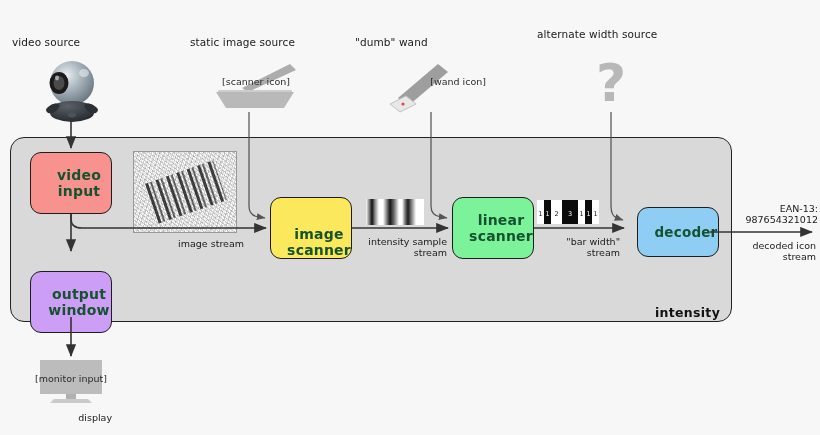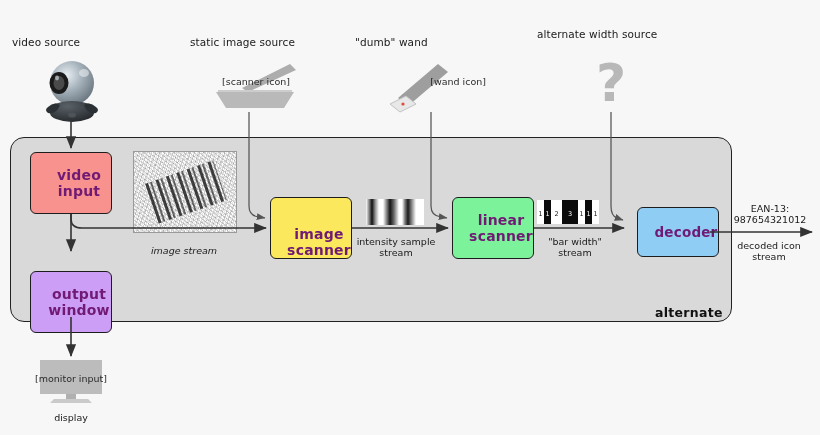--- a/index.html
+++ b/index.html
@@ -11,45 +11,45 @@
   }
   #stage{position:absolute;left:0;top:0;width:820px;height:435px;}
   .abs{position:absolute;}
 
   
   .src-label{
     font-size:10.5px;color:#1a1a1a;text-align:left;
     white-space:nowrap;letter-spacing:.1px;
   }
   .stream-label{
-    font-size:9.5px;color:#1a1a1a;text-align:center;line-height:11px;
+    font-size:9.5px;color:#1a1a1a;text-align:right;line-height:11px;
   }
   .icon-text{
     font-size:9.5px;color:#2b2b2b;text-align:center;white-space:nowrap;
   }
   .proc-label{
     font-size:12.5px;font-weight:bold;color:#111;letter-spacing:.3px;
   }
 
   
   #processor{
     left:10px;top:137px;width:722px;height:185px;
     background:#d9d9d9;border:1.6px solid #222;border-radius:14px;
     box-sizing:border-box;
   }
 
   
   .node{
     box-sizing:border-box;
     border:1.6px solid #1d1d1d;
-    border-radius:6px;
+    border-radius:11px;
     display:flex;align-items:center;justify-content:center;
     text-align:center;
     font-size:14px;font-weight:bold;line-height:16px;
-    color:#701a75;letter-spacing:.2px;padding-left:16px;
+    color:#14532d;letter-spacing:.2px;padding-left:16px;
   }
   #n-video  {left:30px; top:152px; width:82px;height:62px; background:#f7928e;}
   #n-output {left:30px; top:255px; width:82px;height:62px; background:#cd9ef5;margin-top:16px;}
   #n-imgscan{left:270px;top:197px; width:82px;height:62px; background:#fbe85c;}
   #n-linscan{left:452px;top:197px; width:82px;height:62px; background:#7cf29a;}
   #n-decoder{left:628px;top:207px; width:82px;height:50px; background:#8fcdf5;
              font-size:13.5px;margin-left:9px;}
 
   
   #thumb{
@@ -121,21 +121,21 @@
 
   svg.ov{position:absolute;left:0;top:0;width:820px;height:435px;
          pointer-events:none;overflow:visible;}
 </style>
 </head>
 <body>
 
 <div id="stage">
 
   <div class="abs" id="processor"></div>
-  <div class="abs proc-label" style="left:655px;top:305px;">alternate</div>
+  <div class="abs proc-label" style="left:655px;top:305px;">intensity</div>
 
   <div class="abs src-label" style="left:12px;top:36px;width:120px;">video source</div>
   <div class="abs src-label" style="left:190px;top:36px;width:132px;">static image source</div>
   <div class="abs src-label" style="left:355px;top:36px;width:150px;">"dumb" wand</div>
   <div class="abs src-label" style="left:537px;top:28px;width:150px;">alternate width source</div>
 
   <svg class="abs" id="webcam" viewBox="0 0 72 72">
     <defs>
       <radialGradient id="ballG" cx="38%" cy="32%" r="72%">
         <stop offset="0%" stop-color="#e9eef2"></stop>
@@ -230,21 +230,21 @@
         <span>1</span>
       </div>
       <div class="seg b" style="width: 7px;">
         <span>1</span>
       </div>
       <div class="seg w" style="width: 7px;">
         <span>1</span>
       </div>
     </div>
 
-  <div class="abs stream-label" style="left:124px;top:245px;width:120px;font-style:italic;">
+  <div class="abs stream-label" style="left:124px;top:238px;width:120px;">
     <div>image stream</div>
   </div>
 
   <div class="abs stream-label" style="left:345px;top:236px;width:102px;">
     <div>intensity sample</div>
     <div>stream</div>
   </div>
 
   <div class="abs stream-label" style="left:530px;top:236px;width:90px;">
     <div>"bar width"</div>

